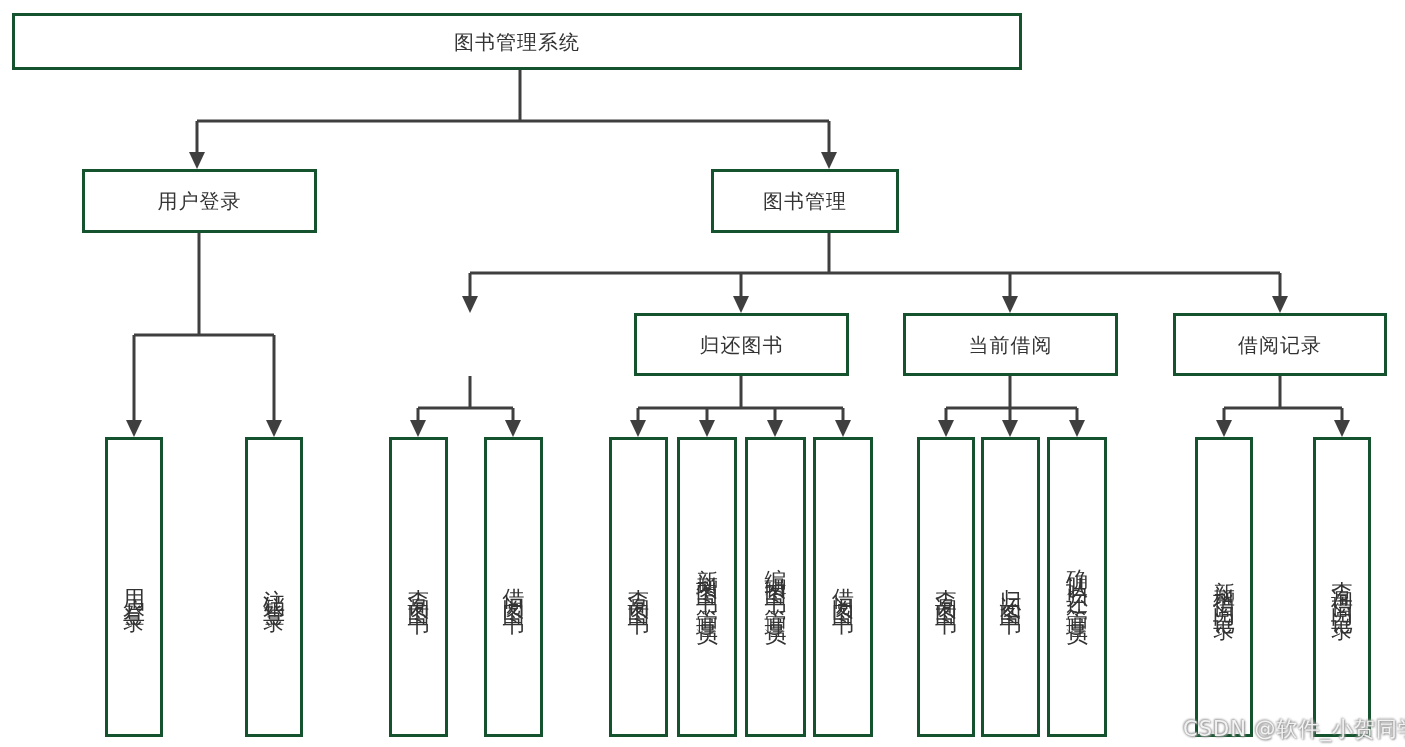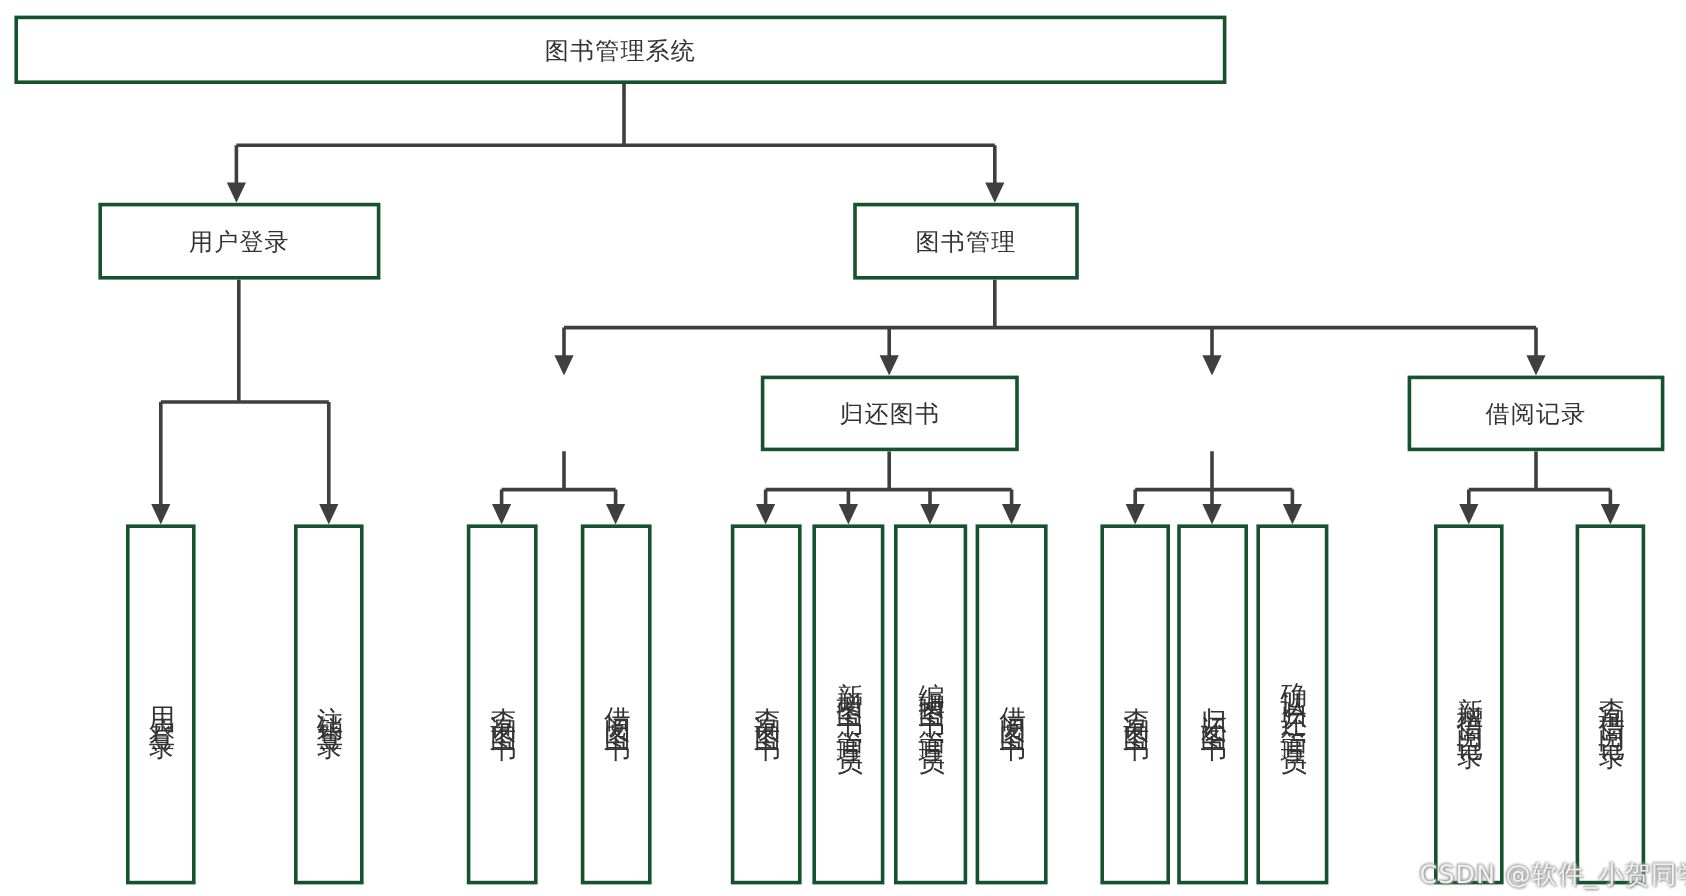--- a/index.html
+++ b/index.html
@@ -129,20 +129,21 @@
       <polygon class="head" points="1334,420 1350,420 1342,437"></polygon>
     </g>
   </svg>
 
   <div class="node hbox n-root">图书管理系统</div>
 
   <div class="node hbox n-user-login">用户登录</div>
   <div class="node hbox n-book-mgmt">图书管理</div>
 
   <div class="node hbox n-book-borrow">归还图书</div>
+  <div class="node hbox n-current">当前借阅</div>
   <div class="node hbox n-records">借阅记录</div>
 
   <div class="node vbox n-l-user">用户登录</div>
   <div class="node vbox n-l-logout">注销登录</div>
 
   <div class="node vbox n-rec-query">查询图书</div>
   <div class="node vbox n-rec-borrow">借阅图书</div>
 
   <div class="node vbox n-bb-query">查询图书</div>
   <div class="node vbox n-bb-add">新增图书（管理员）</div>

